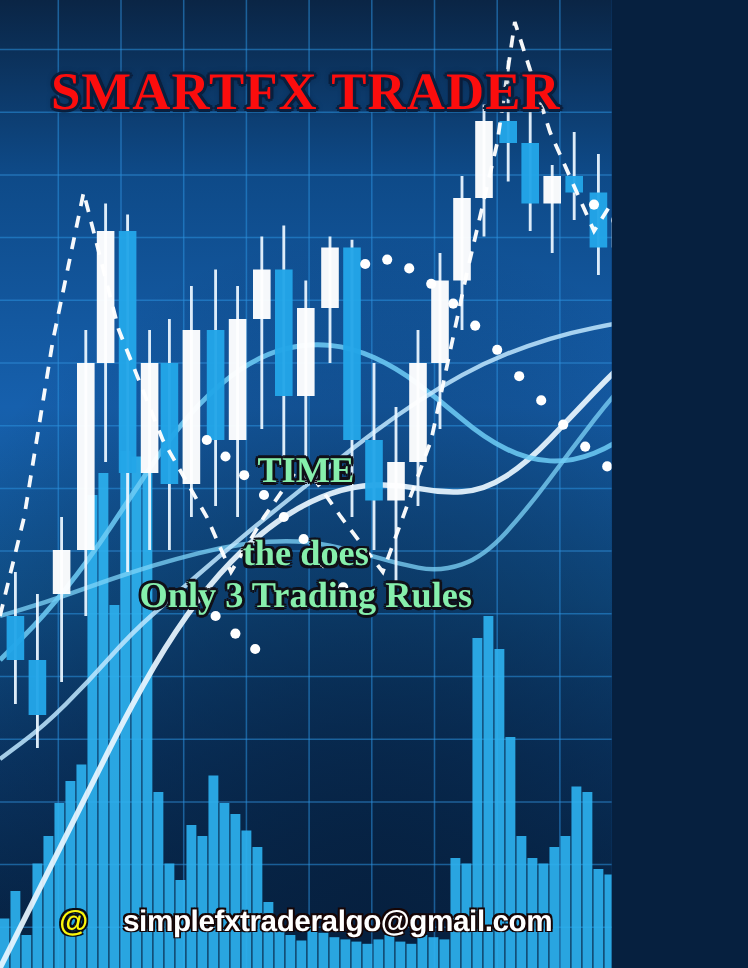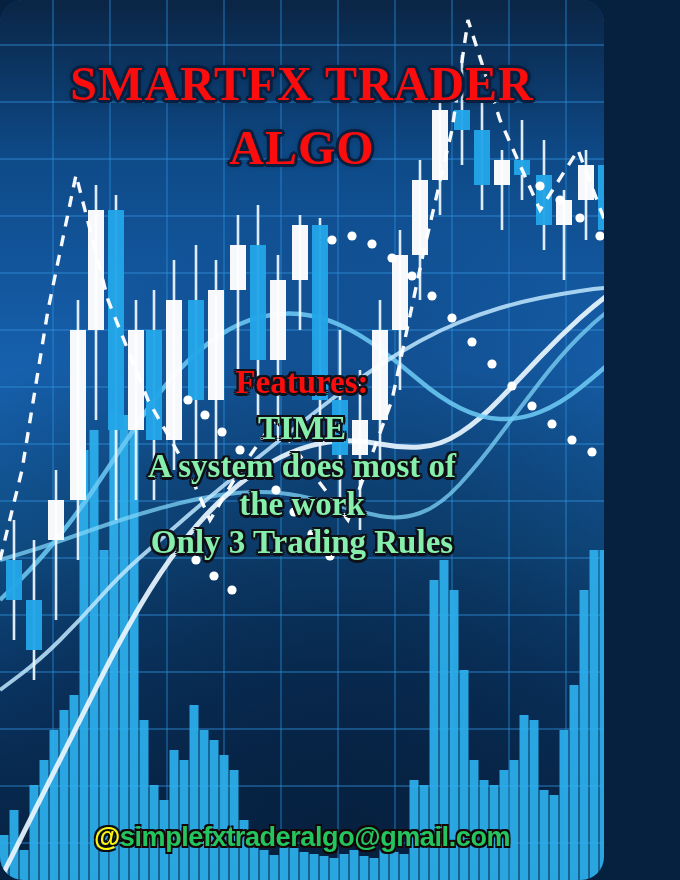--- a/index.html
+++ b/index.html
@@ -1,24 +1,23 @@
 <!DOCTYPE html>
 <html><head>
 <meta charset="utf-8">
 <style>
   html,body{margin:0;padding:0;background:#06203f;}
   #poster{
-    position:relative;width:604px;height:880px;overflow:hidden;
+    position:relative;width:556px;height:880px;overflow:hidden;
     font-family:"Liberation Serif", serif;
     background:
       radial-gradient(ellipse 120% 70% at 50% 95%, #0a2d57 0%, #0a2d57 28%, rgba(10,45,87,0) 62%),
       linear-gradient(180deg,#0a2747 0%, #0d4580 26%, #1258a0 48%, #0f4c8e 66%, #0a3566 82%, #072murn 100%),
       linear-gradient(180deg,#0a2747 0%, #0d4580 26%, #1258a0 48%, #0f4c8e 66%, #0a3566 82%, #07264a 100%);
     background-color:#0d4a8a;
-    border-radius:23px;
   }
   #chartsvg{position:absolute;inset:0;width:680px;height:880px;}
 
   .txtlayer{position:absolute;inset:0;}
 
   .title{
     position:absolute;left:0;right:0;text-align:center;
     font-family:"Liberation Serif", serif;
     font-weight:bold;color:#fc0d0d;
     letter-spacing:1px;line-height:1.0;
@@ -50,22 +49,23 @@
   #email{
     position:absolute;left:0;right:0;top:822px;text-align:center;
     font-family:"Liberation Sans", sans-serif;font-weight:bold;
     font-size:27px;letter-spacing:-0.4px;white-space:nowrap;
   }
   #email .at{
     color:#fdf70a;
     text-shadow:-1.6px -1.6px 0 #0b0b12,1.6px -1.6px 0 #0b0b12,-1.6px 1.6px 0 #0b0b12,1.6px 1.6px 0 #0b0b12;
   }
   #email .addr{
-    color:#22c55e;
+    color:#ffffff;
     text-shadow:-1.6px -1.6px 0 #160505,1.6px -1.6px 0 #160505,-1.6px 1.6px 0 #160505,1.6px 1.6px 0 #160505;
+    padding-left:32px;
   }
 </style>
 </head>
 <body>
 
 <div id="poster">
 
   <svg id="chartsvg" viewBox="0 0 680 880" preserveAspectRatio="none" aria-hidden="true">
     <defs>
       <linearGradient id="bgGrad" x1="0" y1="0" x2="0" y2="1">
@@ -316,24 +316,21 @@
         <circle cx="660" cy="286" r="4.6"></circle>
         <circle cx="624" cy="148" r="4.6"></circle>
         <circle cx="644" cy="152" r="4.6"></circle>
         <circle cx="664" cy="156" r="4.6"></circle>
       </g>
   </svg>
 
   <div class="txtlayer">
 
     <div class="title" id="title-l1">SMARTFX TRADER</div>
-    <div class="title" id="title-l2">ALGO</div>
-
-    <div class="feat feat-head" style="top:366px">Features:</div>
+
     <div class="feat feat-item" style="top:412px">TIME</div>
-    <div class="feat feat-item" style="top:450px">A system does most of</div>
-    <div class="feat feat-item" style="top:488px">the work</div>
+    <div class="feat feat-item" style="top:488px">the does</div>
     <div class="feat feat-item" style="top:526px">Only 3 Trading Rules</div>
 
     <div id="email"><span class="at">@</span><span class="addr">simplefxtraderalgo@gmail.com</span></div>
 
   </div>
 </div>
 
 </body></html>

